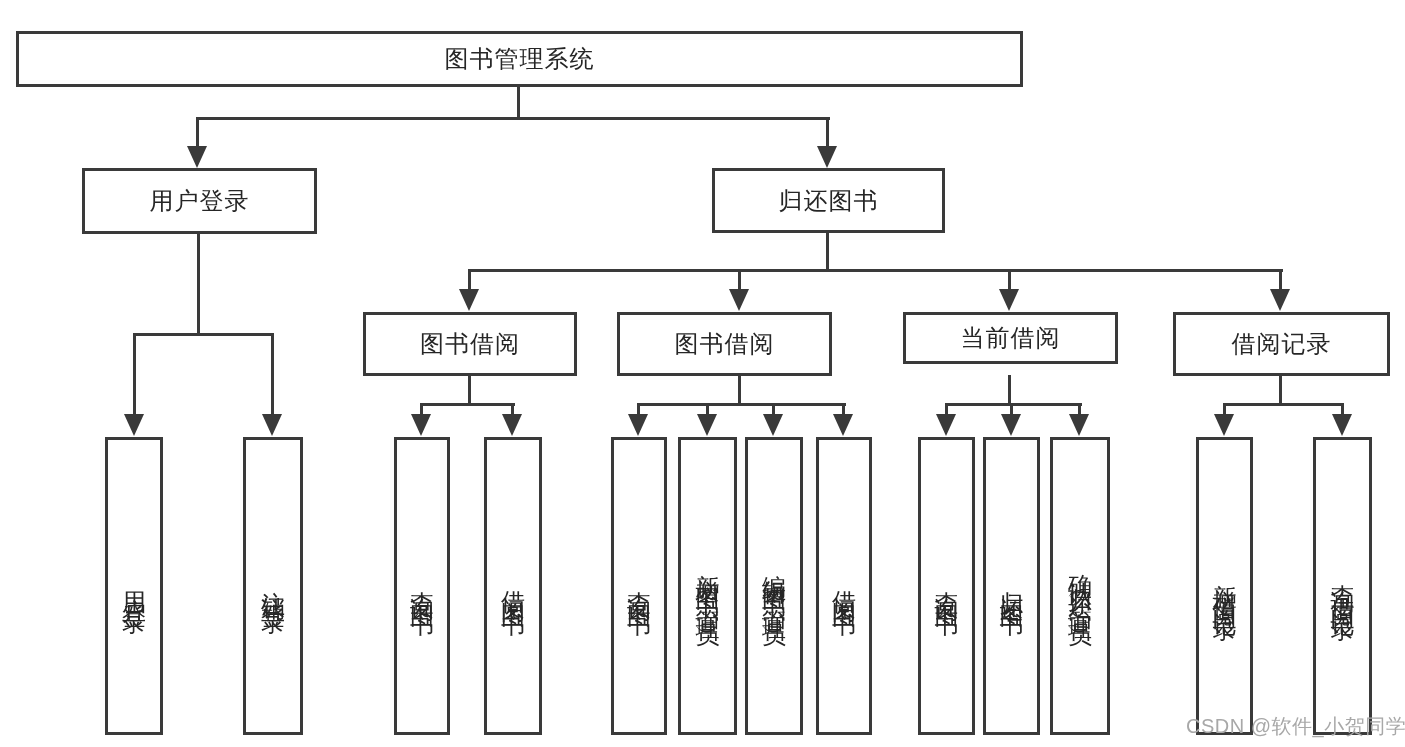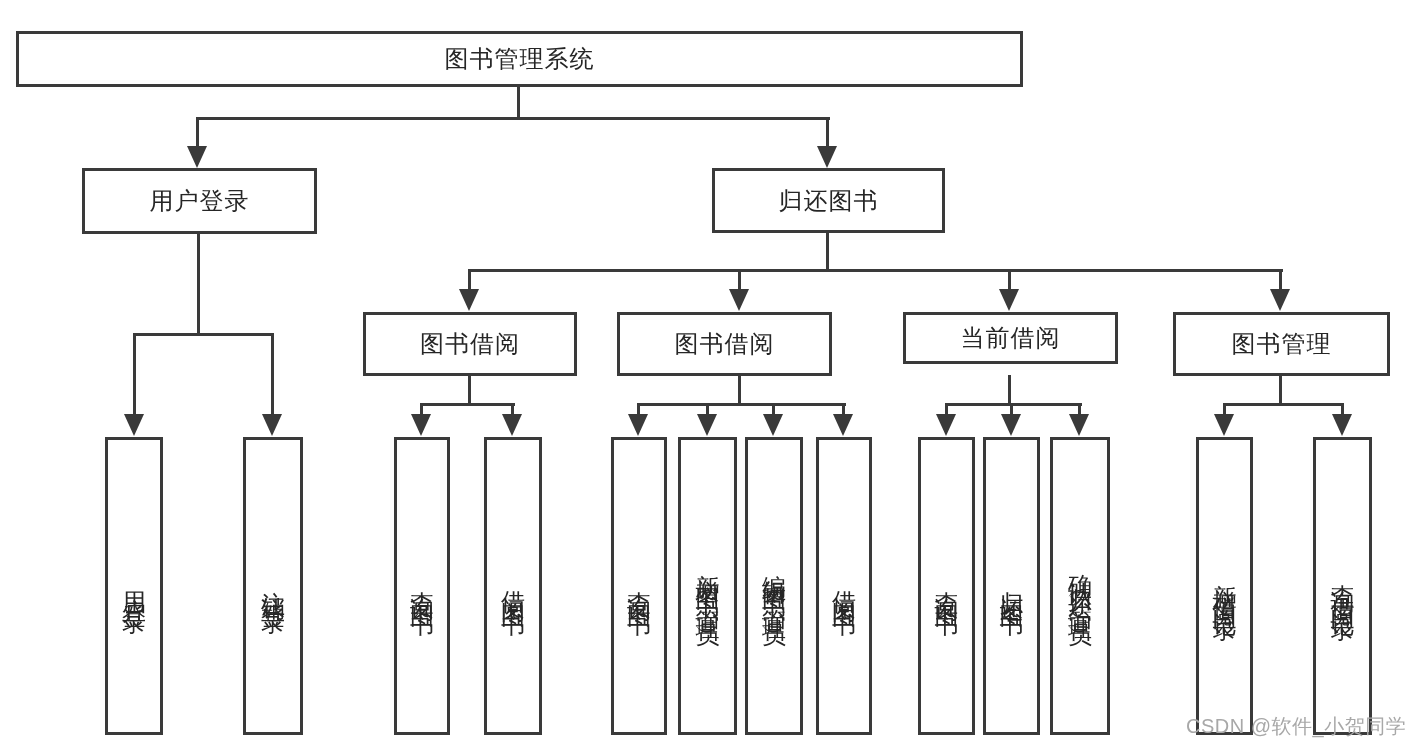--- a/index.html
+++ b/index.html
@@ -126,21 +126,21 @@
   </div>
 
   <div id="root" class="box">图书管理系统</div>
 
   <div id="l2a" class="box">用户登录</div>
   <div id="l2b" class="box">归还图书</div>
 
   <div id="l3a" class="box">图书借阅</div>
   <div id="l3b" class="box">图书借阅</div>
   <div id="l3c" class="box">当前借阅</div>
-  <div id="l3d" class="box">图书管理</div>
+  <div id="l3d" class="box">借阅记录</div>
 
   <div id="lf1" class="box leaf">用户登录</div>
   <div id="lf2" class="box leaf">注销登录</div>
 
   <div id="lf3" class="box leaf">查询图书</div>
   <div id="lf4" class="box leaf">借阅图书</div>
 
   <div id="lf5" class="box leaf">查询图书</div>
   <div id="lf6" class="box leaf">新增图书（管理员）</div>
   <div id="lf7" class="box leaf">编辑图书（管理员）</div>

